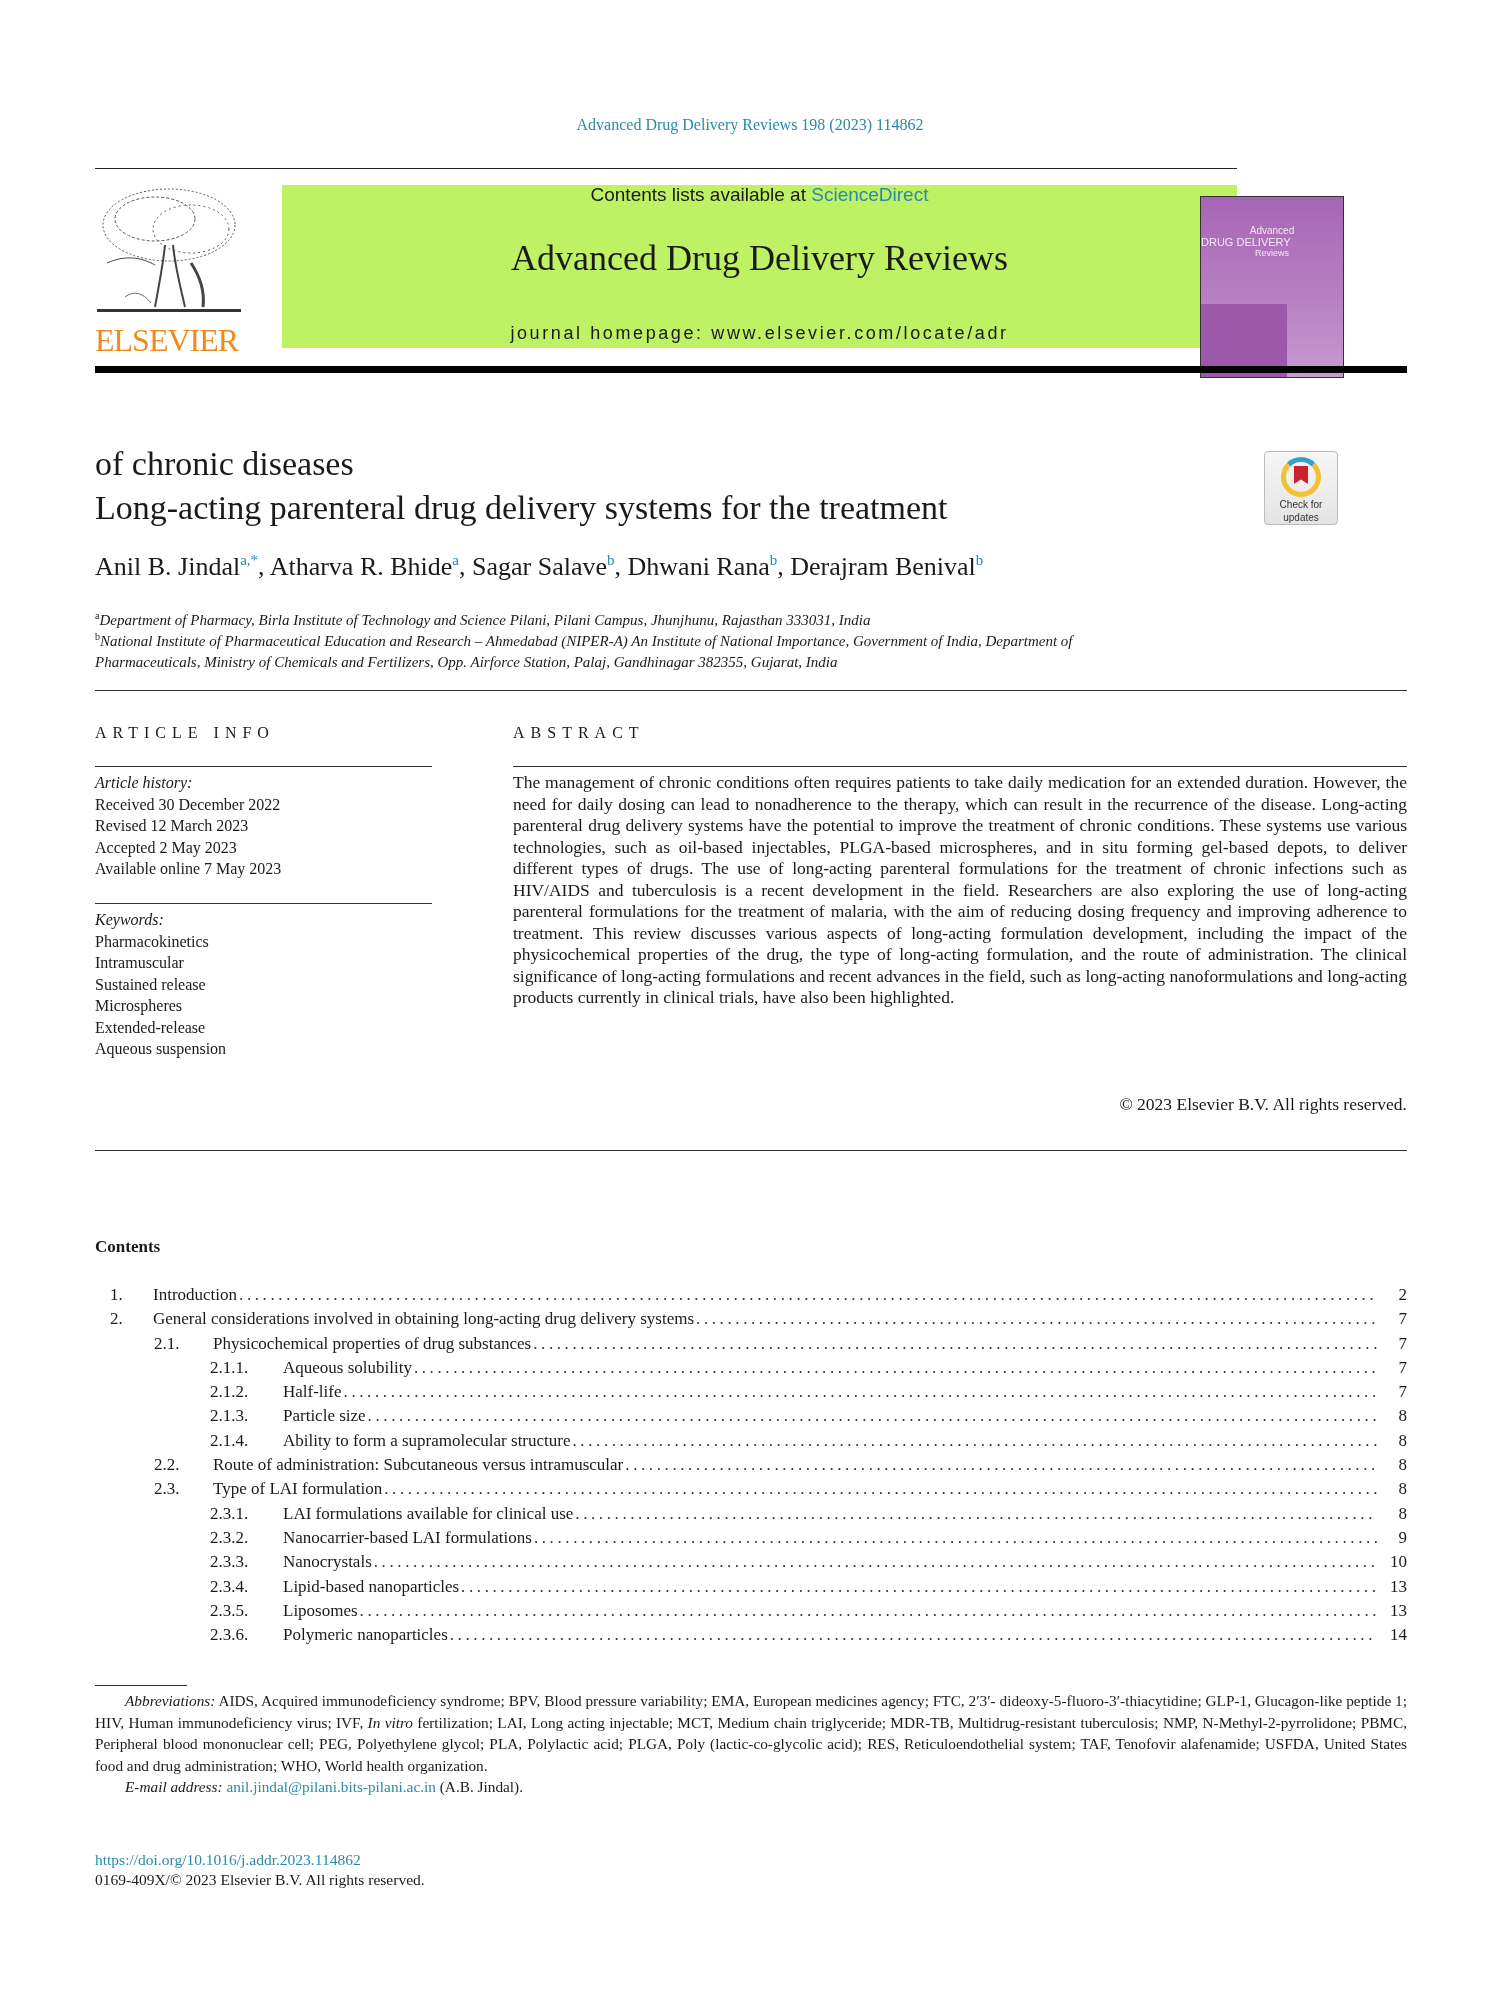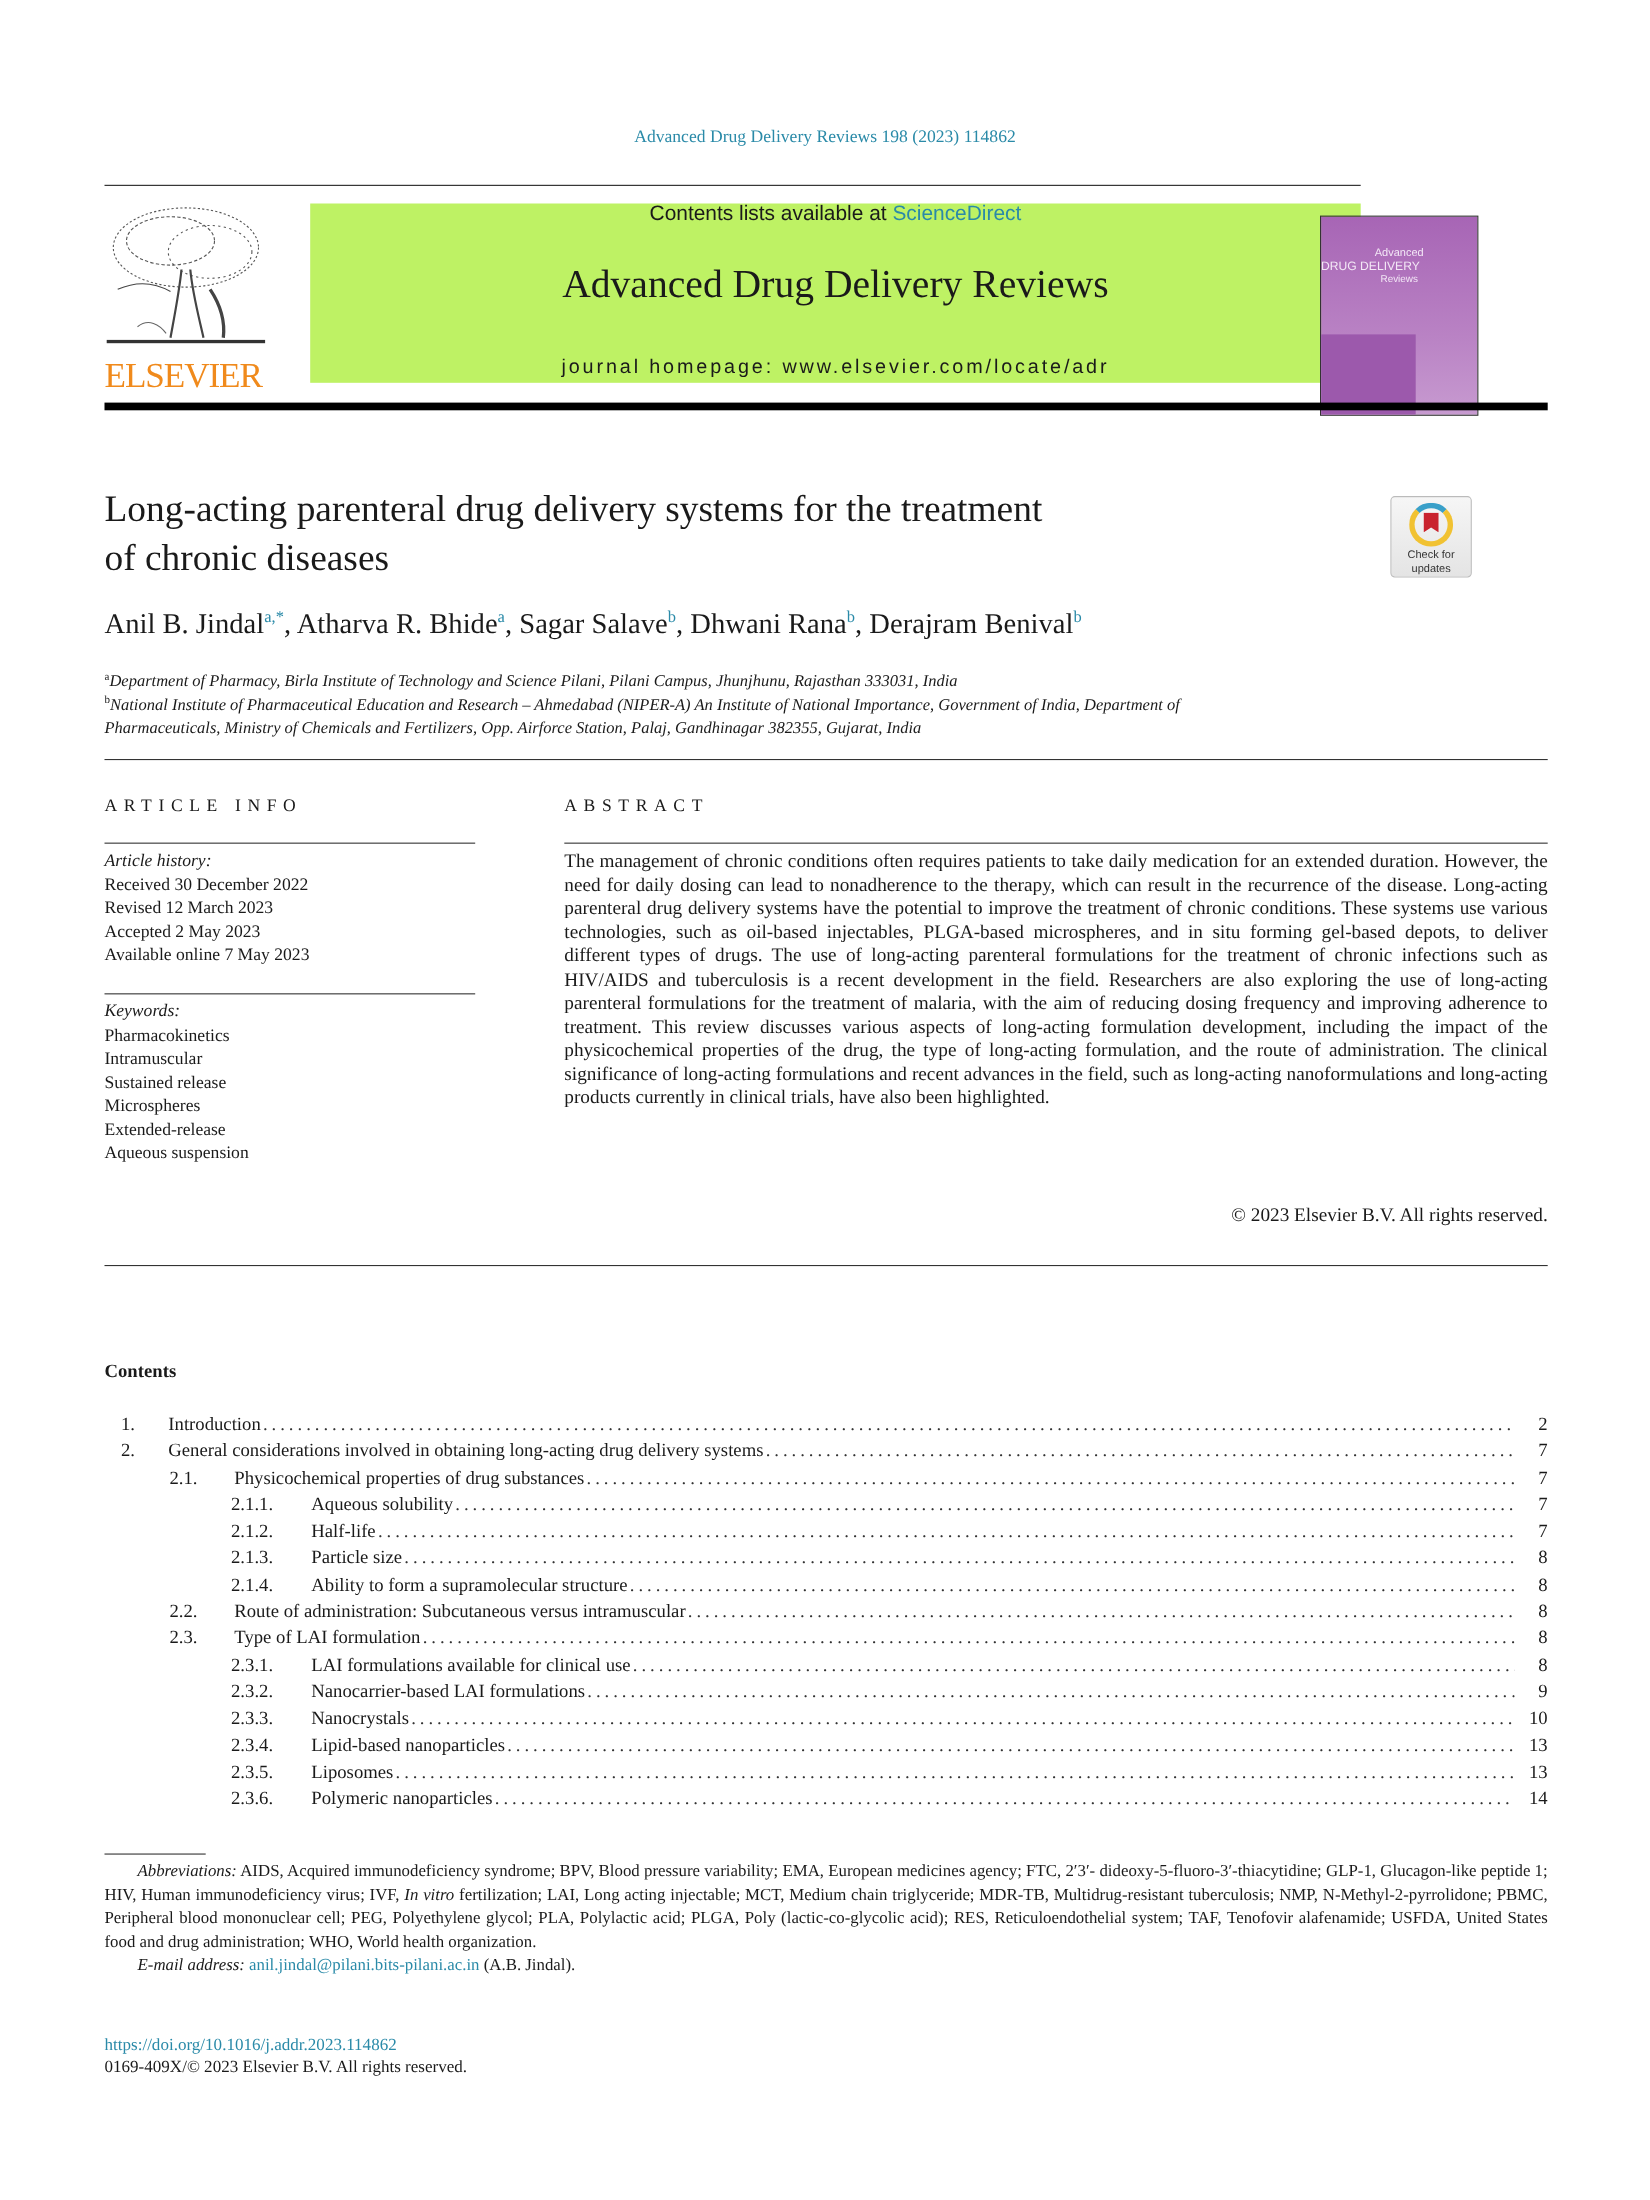--- a/index.html
+++ b/index.html
@@ -96,22 +96,22 @@
 
 <div class="abs cover">
   <div class="t1">Advanced</div>
   <div class="t2">DRUG DELIVERY</div>
   <div class="t3">Reviews</div>
   <div class="block"></div>
 </div>
 <div class="abs rule-thick"></div>
 
 <div class="abs title">
+  <div>of chronic diseases</div>
   <div>Long-acting parenteral drug delivery systems for the treatment</div>
-  <div>of chronic diseases</div>
 </div>
 
 <div class="abs crossmark">
   <div class="ring">
       <div class="flag"></div>
     </div>
   <div class="cmtext">Check for</div>
   <div class="cmtext">updates</div>
 </div>
 

